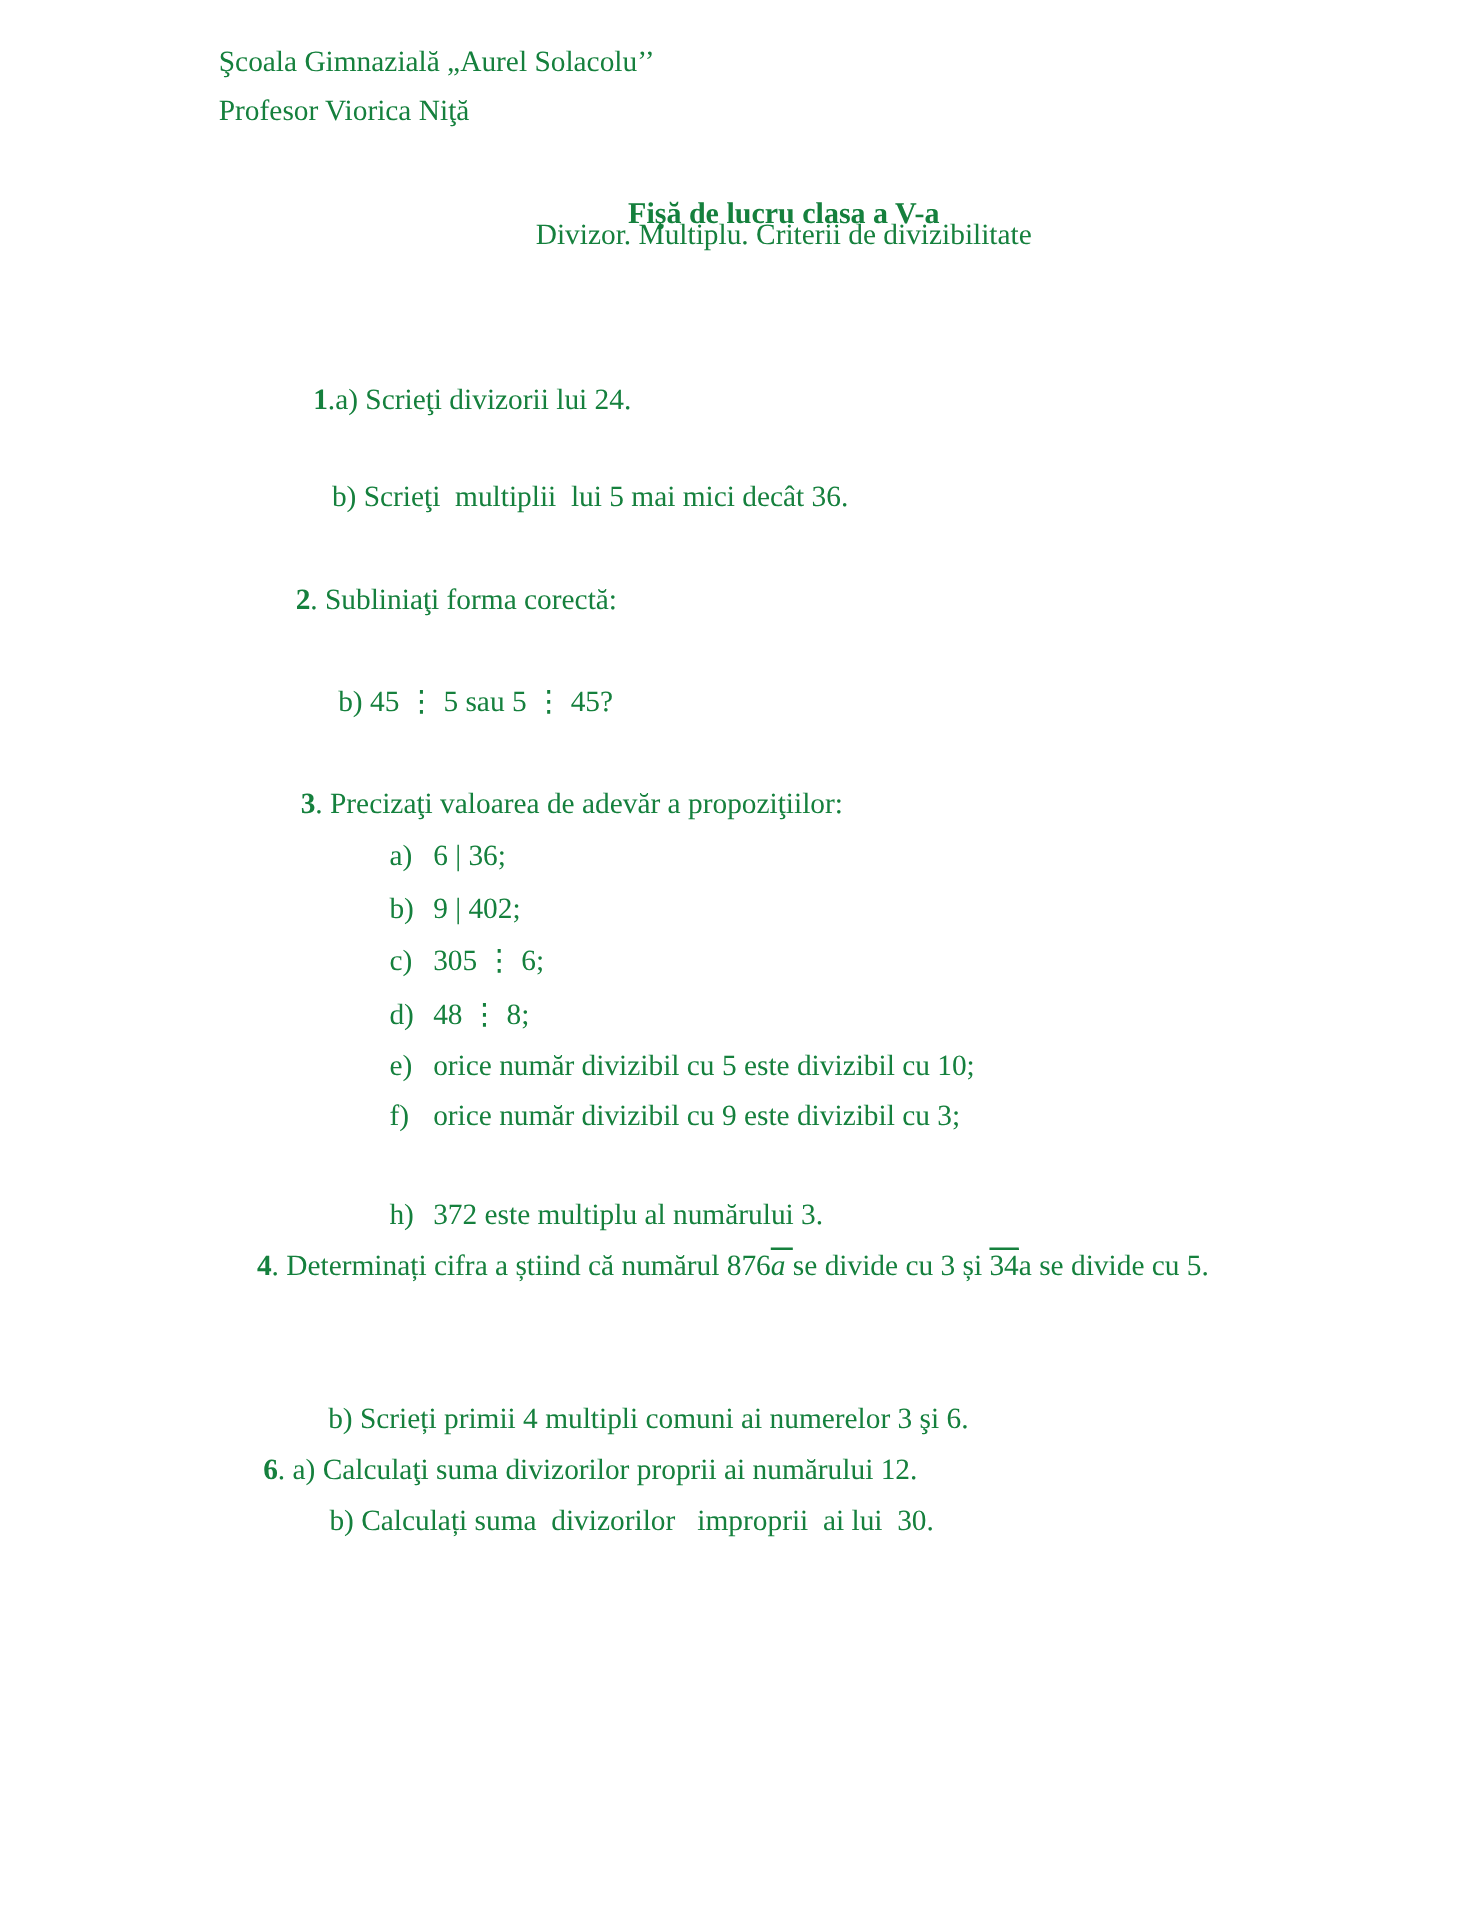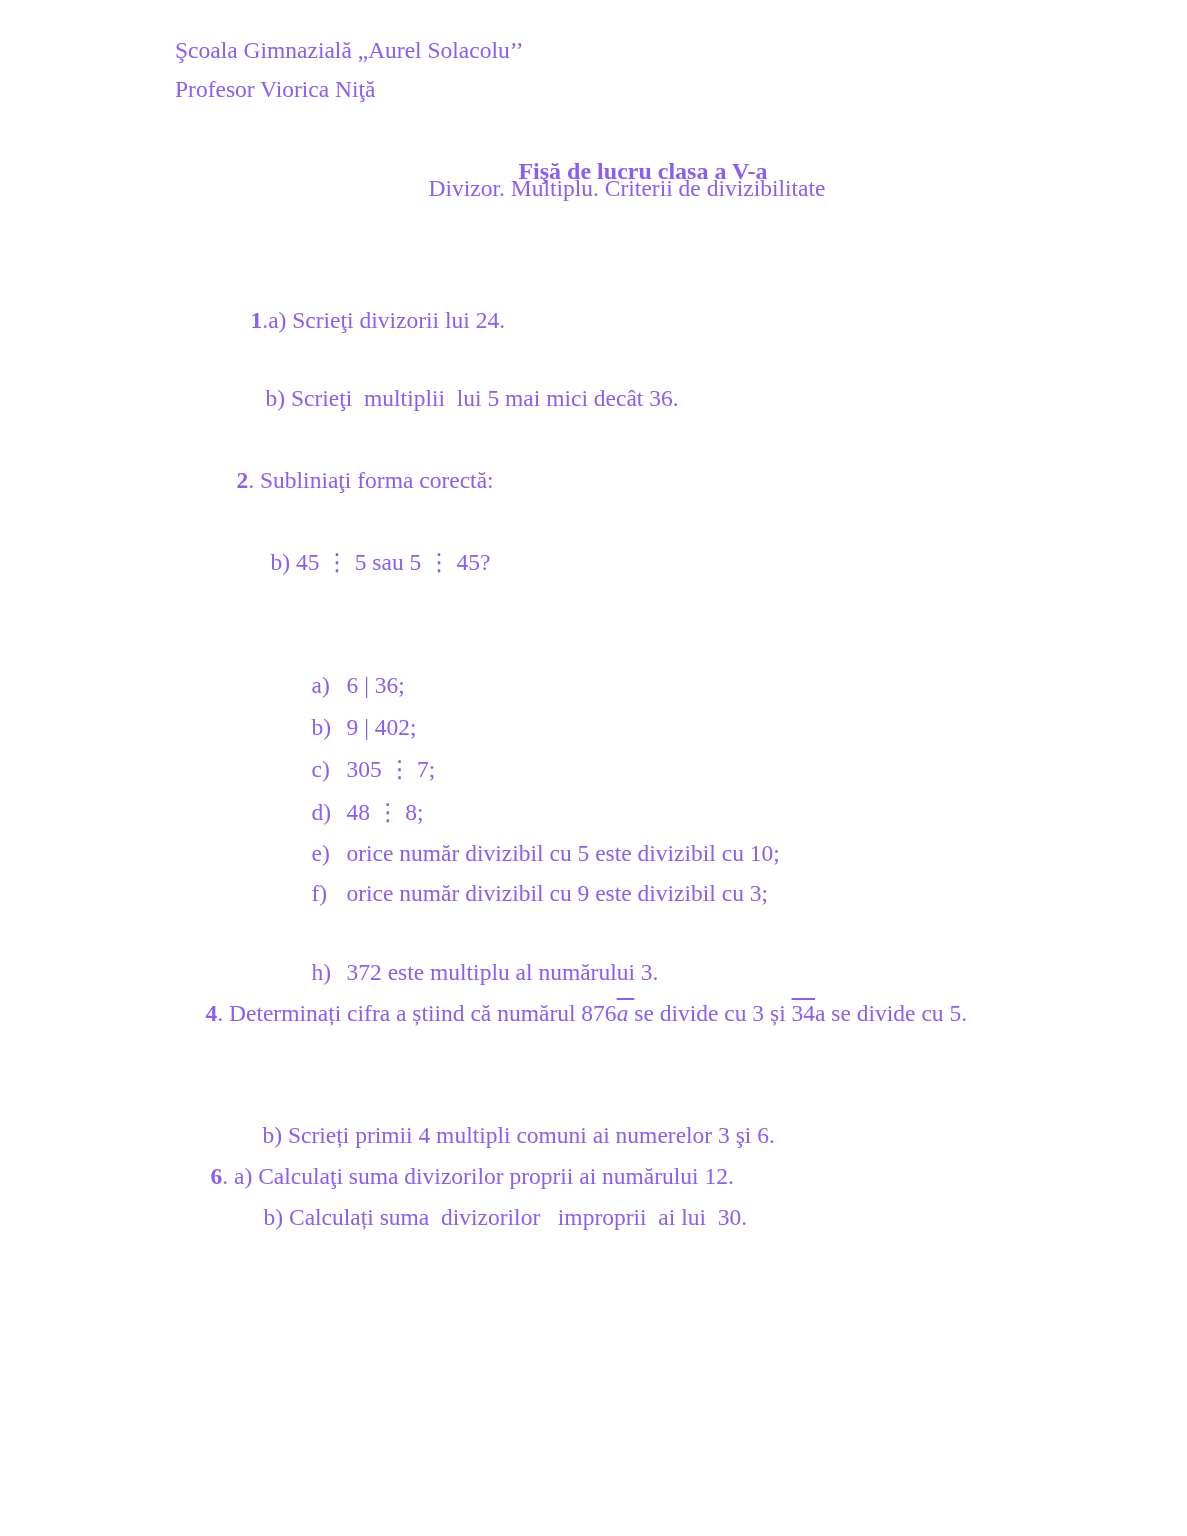--- a/index.html
+++ b/index.html
@@ -1,32 +1,32 @@
 <!DOCTYPE html>
 <html><head>
 <meta charset="utf-8">
 <style>
   html,body{margin:0;padding:0;background:#ffffff;}
   .page{
     position:relative;
     width:1187px;height:1536px;
     background:#ffffff;
     font-family:"Liberation Serif","DejaVu Serif",serif;
-    color:#8b5cf6;
+    color:#15803d;
     overflow:hidden;
   }
   .ln{
     position:absolute;
     font-size:23.5px;
     line-height:1.18;
     white-space:pre;
   }
   .b{font-weight:bold;}
   .it{font-style:italic;}
-  .title{font-weight:bold;font-size:24px;margin-left:16px;}
+  .title{font-weight:bold;font-size:24px;}
   .centered{transform:translateX(-50%);}
   .ltr{display:inline-block;width:35px;}
   .ov{text-decoration:overline;text-decoration-thickness:1.5px;}
   .ov2{text-decoration:overline;text-decoration-thickness:1.5px;border-top:1.5px solid #000;}
 </style>
 </head>
 <body>
 
 <div class="page">
 
@@ -43,29 +43,32 @@
     <span>b) Scrieţi  multiplii  lui 5 mai mici decât 36.</span>
   </div>
 
   <div class="ln" style="left:213px;top:439px">
     <span class="b">2</span><span>. Subliniaţi forma corectă:</span>
   </div>
   <div class="ln" style="left:247px;top:521px">
     <span>b) 45 ⋮ 5 sau 5 ⋮ 45?</span>
   </div>
 
+  <div class="ln" style="left:217px;top:602px">
+    <span class="b">3</span><span>. Precizaţi valoarea de adevăr a propoziţiilor:</span>
+  </div>
 
   <div class="ln" style="left:288px;top:644px">
     <span class="ltr">a)</span><span>6 | 36;</span>
   </div>
   <div class="ln" style="left:288px;top:686px">
     <span class="ltr">b)</span><span>9 | 402;</span>
   </div>
   <div class="ln" style="left:288px;top:728px">
-    <span class="ltr">c)</span><span>305 ⋮ 7;</span>
+    <span class="ltr">c)</span><span>305 ⋮ 6;</span>
   </div>
   <div class="ln" style="left:288px;top:771px">
     <span class="ltr">d)</span><span>48 ⋮ 8;</span>
   </div>
   <div class="ln" style="left:288px;top:812px">
     <span class="ltr">e)</span><span>orice număr divizibil cu 5 este divizibil cu 10;</span>
   </div>
   <div class="ln" style="left:288px;top:852px">
     <span class="ltr">f)</span><span>orice număr divizibil cu 9 este divizibil cu 3;</span>
   </div>

